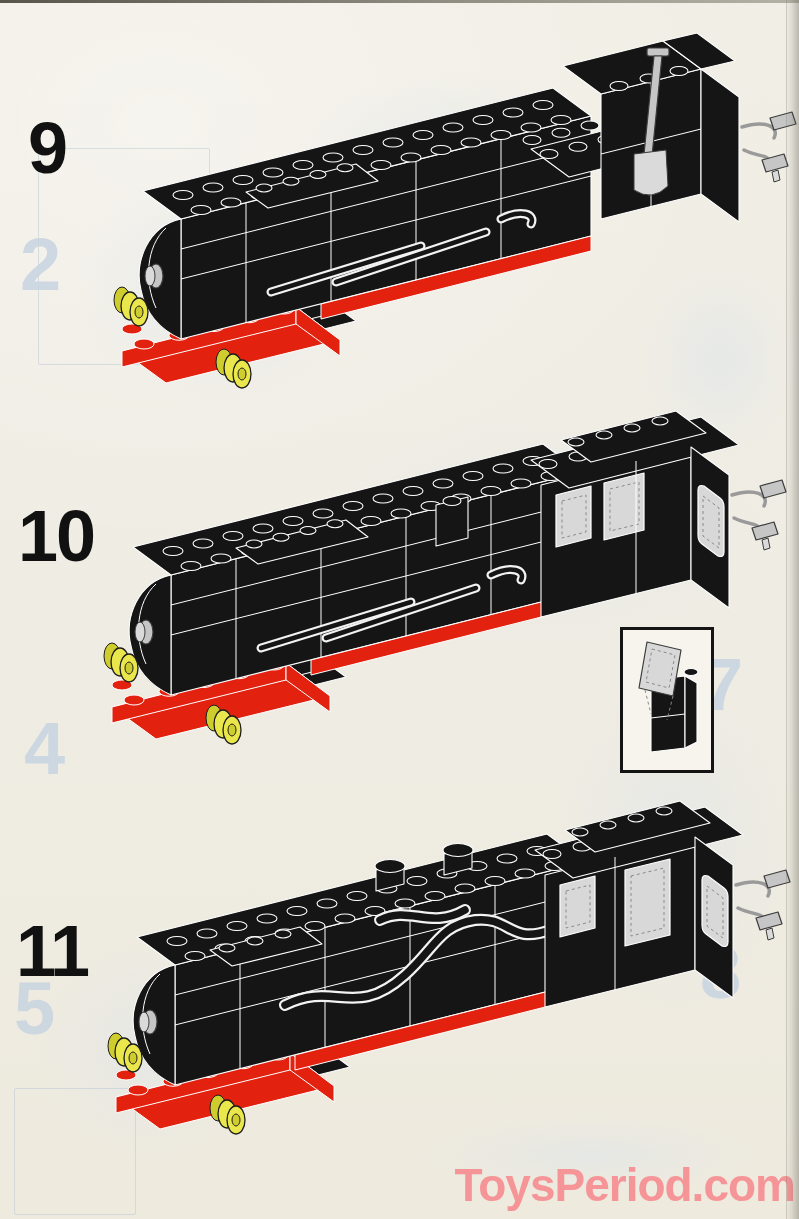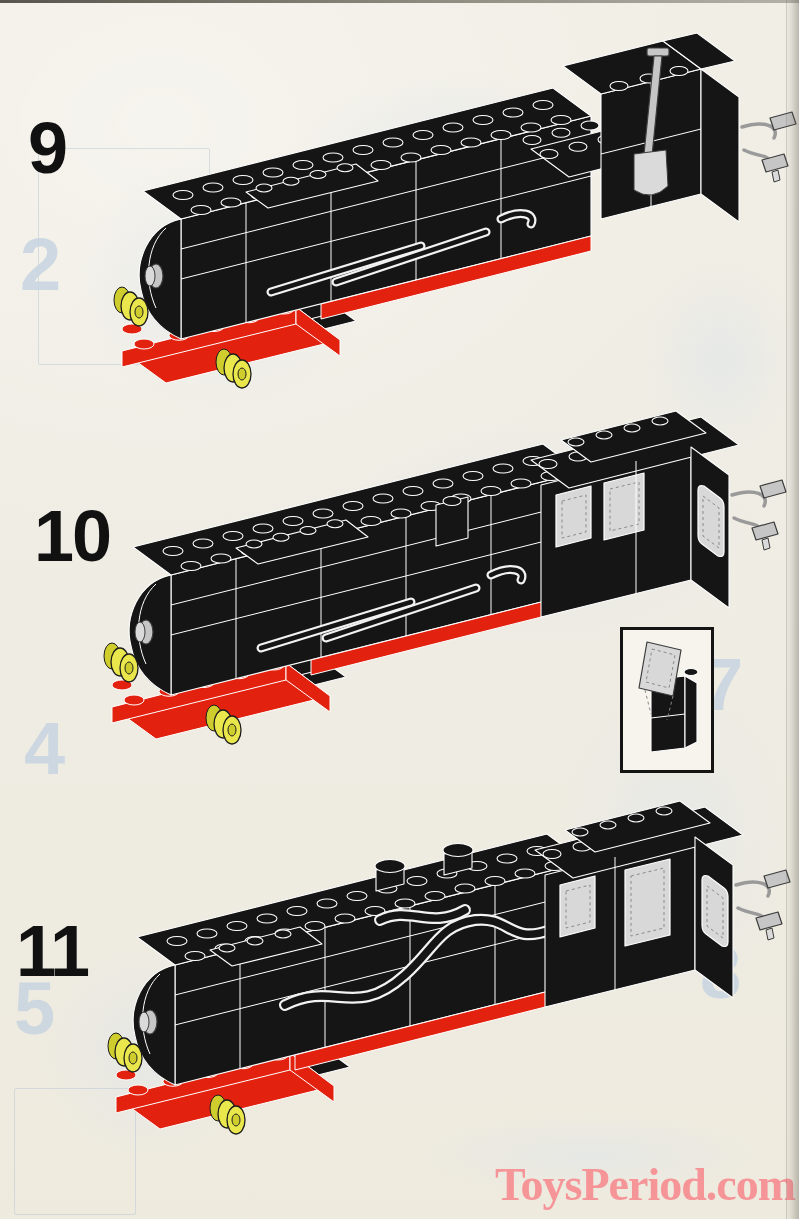--- a/index.html
+++ b/index.html
@@ -44,21 +44,21 @@
   .hosew{fill:none;stroke:#f2f2f2;stroke-width:12;stroke-linecap:round}
   .hosek{fill:none;stroke:#151515;stroke-width:7.5;stroke-linecap:round}
   g.studs ellipse{fill:#151515;stroke:#fff;stroke-width:1.1}
   g.studs.redst ellipse{fill:#e3210f;stroke:#fff;stroke-width:1}
 
   .inset-box{position:absolute;left:620px;top:627px;width:94px;height:146px;
     border:3px solid #141414;background:#f6f4ed;box-sizing:border-box;}
 
   .watermark{position:absolute;left:390px;top:1158px;width:405px;text-align:right;
     color:#f69598;font-weight:bold;font-size:46px;letter-spacing:-1px;
-    font-family:Liberation Serif, serif;}
+    font-family:Liberation Sans, sans-serif;}
 </style>
 </head>
 <body>
 
 <div class="page">
 
   <div class="ghost blob" style="left:70px;top:160px;width:300px;height:250px;"></div>
   <div class="ghost blob" style="left:300px;top:70px;width:300px;height:180px;"></div>
   <div class="ghost blob" style="left:330px;top:420px;width:430px;height:230px;"></div>
   <div class="ghost blob" style="left:560px;top:680px;width:230px;height:330px;"></div>
@@ -67,21 +67,21 @@
   <div class="ghost blob" style="left:640px;top:260px;width:160px;height:200px;"></div>
   <div class="ghost gframe" style="left:38px;top:148px;width:170px;height:215px;"></div>
   <div class="ghost gframe" style="left:14px;top:1088px;width:120px;height:125px;"></div>
   <div class="ghost gnum" style="left:20px;top:228px;">2</div>
   <div class="ghost gnum" style="left:24px;top:712px;">4</div>
   <div class="ghost gnum" style="left:14px;top:972px;">5</div>
   <div class="ghost gnum" style="left:702px;top:648px;">7</div>
   <div class="ghost gnum" style="left:700px;top:936px;">8</div>
 
   <div class="step-num" style="left:28px;top:112px;">9</div>
-  <div class="step-num" style="left:34px;top:500px;">10</div>
+  <div class="step-num" style="left:18px;top:500px;">10</div>
   <div class="step-num" style="left:16px;top:888px;margin-top:27px;">11</div>
 
   <svg class="illus" style="left:86px;top:24px;" width="712" height="372" viewBox="0 0 712 372">
     <g>
       <polygon class="k" points="100,310 240,275 270,297 130,332"></polygon>
       <polygon class="k" points="100,310 240,275 240,291 100,326"></polygon>
       <polygon class="red" points="36,327 210,283 254,316 80,359"></polygon>
       <polygon class="red" points="36,327 210,283 210,300 36,343"></polygon>
       <polygon class="red" points="210,283 254,316 254,332 210,300"></polygon>
       <g class="studs redst">

